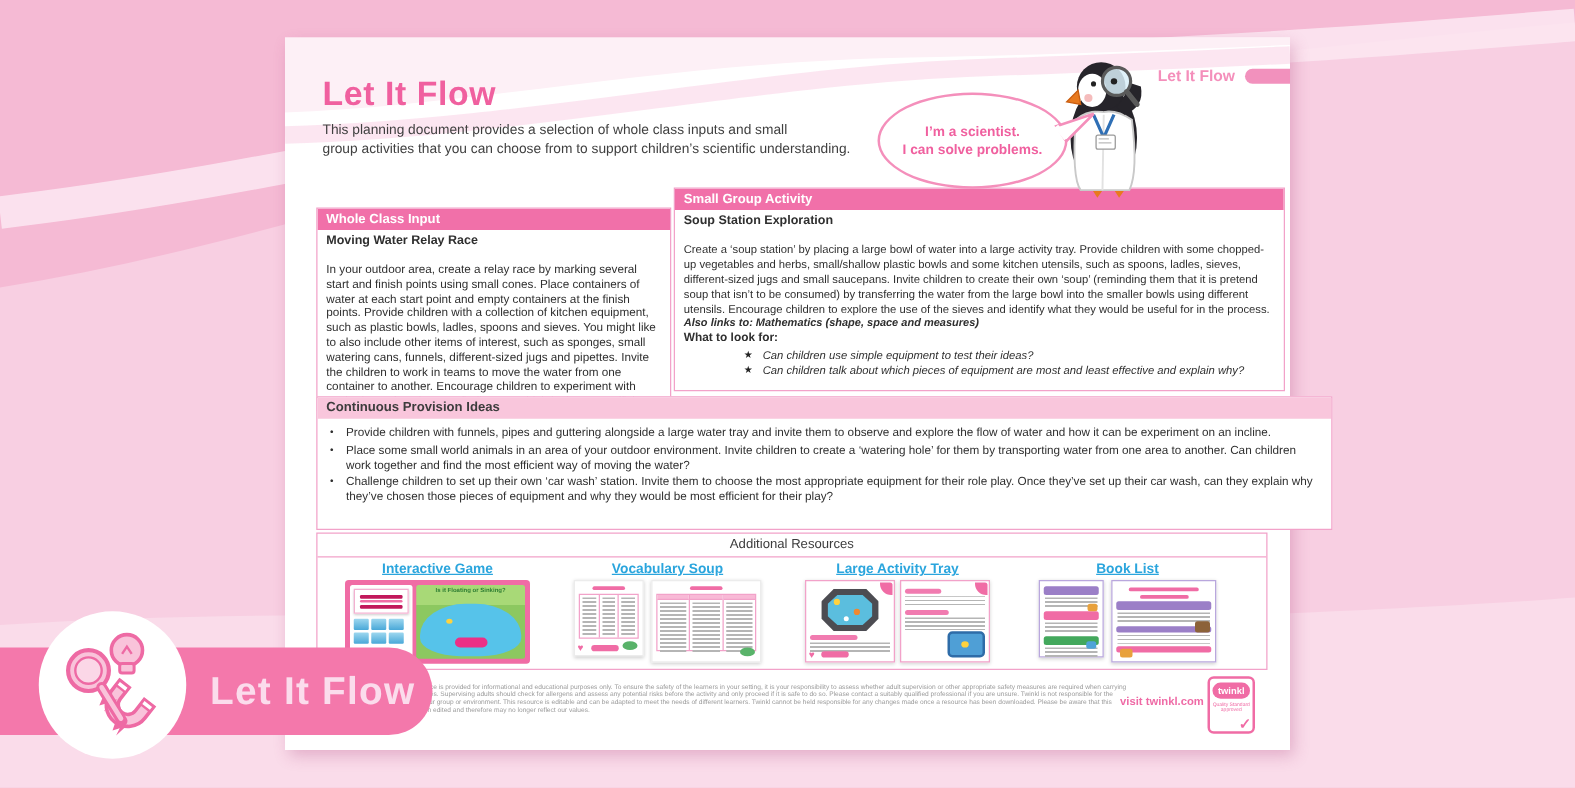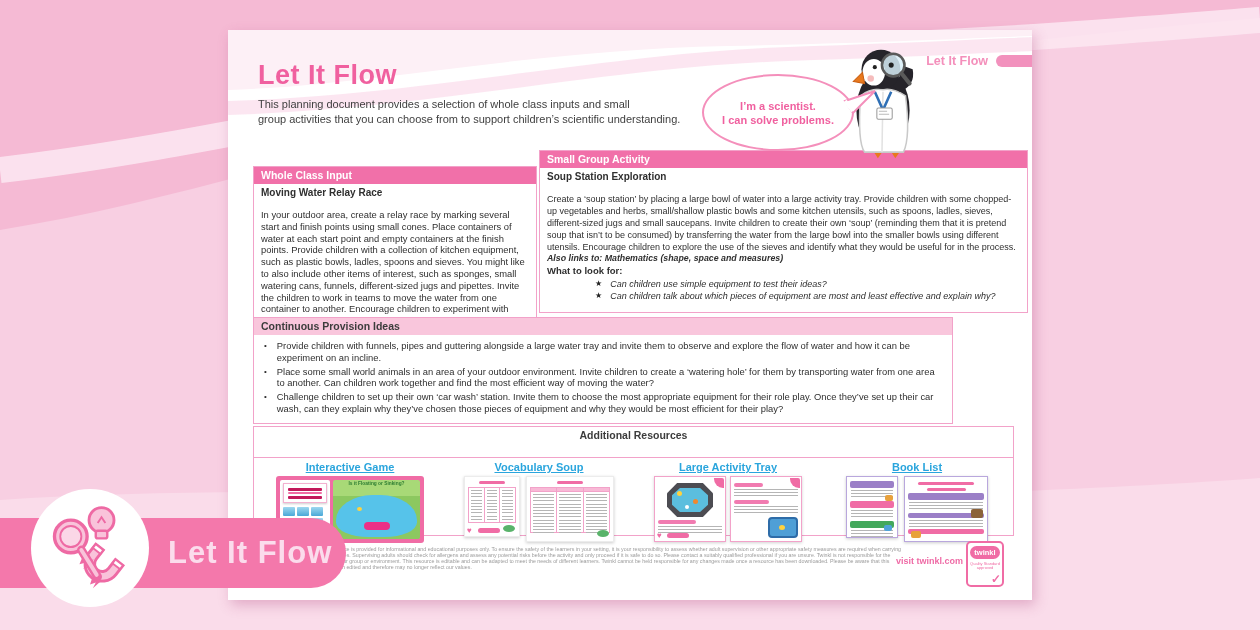--- a/index.html
+++ b/index.html
@@ -27,28 +27,28 @@
 #wci{left:25px;top:136px;width:284px;height:163px}
 #sga{left:311px;top:120px;width:489px;height:163px}
 .act-title{font-size:10px;font-weight:700;margin-bottom:11px}
 .act-desc{font-size:9.4px;line-height:11.8px}
 #sga .act-desc{font-size:9px;line-height:12px}
 .links-note{font-size:8.8px;font-style:italic;font-weight:700;line-height:11.5px}
 .look-label{font-size:9.5px;font-weight:700;line-height:12px}
 .star-list{list-style:none;margin-top:1px}
 .star-list li{display:flex;font-size:9px;font-style:italic;line-height:12px;margin-left:48px;color:#2f2f2f}
 .star{font-style:normal;font-size:8px;margin-right:8px;color:#222}
-#cpi{left:25px;top:287px;width:700px;height:107px}
+#cpi{left:25px;top:287px;width:813px;height:107px}
 .dot-list{list-style:none;padding:3px 10px 0 2px}
 .dot-list li{display:flex;font-size:9.4px;line-height:11.8px;margin:2px 0;color:#2f2f2f}
 .dot{margin:0 10px 0 8px;font-size:8px}
 
 #res{position:absolute;left:25px;top:396px;width:761px;height:110px;border:1px solid #f2a2c9;background:#fff}
-.res-header{text-align:center;font-size:10.5px;font-weight:700;color:#3c3c3c;padding:2px 0 16px;border-bottom:1px solid #f2a2c9}
-.res-row{display:flex;justify-content:space-between;padding:2px 4px 0}
+.res-header{text-align:center;font-size:10.5px;font-weight:400;color:#3c3c3c;padding:2px 0 4px;border-bottom:1px solid #f2a2c9}
+.res-row{display:flex;justify-content:flex-start;padding:2px 4px 0}
 .res-col{width:184px;display:flex;flex-direction:column;align-items:center}
 .res-link{font-size:11px;font-weight:700;color:#2aa5dd;text-decoration:underline;margin:1px 0 3px;cursor:pointer}
 .thumb{position:relative;height:67px}
 .tl{background:repeating-linear-gradient(to bottom,#b5b5b5 0 1px,transparent 1px 3.2px)}
 
 .game{width:148px;background:#f06ca5;border-radius:3px;padding:4px;display:flex;gap:3px}
 .g-left{width:50px;background:#fff;border-radius:2px;position:relative;padding:3px}
 .g-card{border:1px solid #f3b1d1;box-shadow:0 1px 2px rgba(0,0,0,.2);padding:2px}
 .g-card i{display:block;height:2px;margin:1.5px 2px;background:#f06ca5;border-radius:1px}
 .g-card i.dark{background:#c2185b;height:3px}

